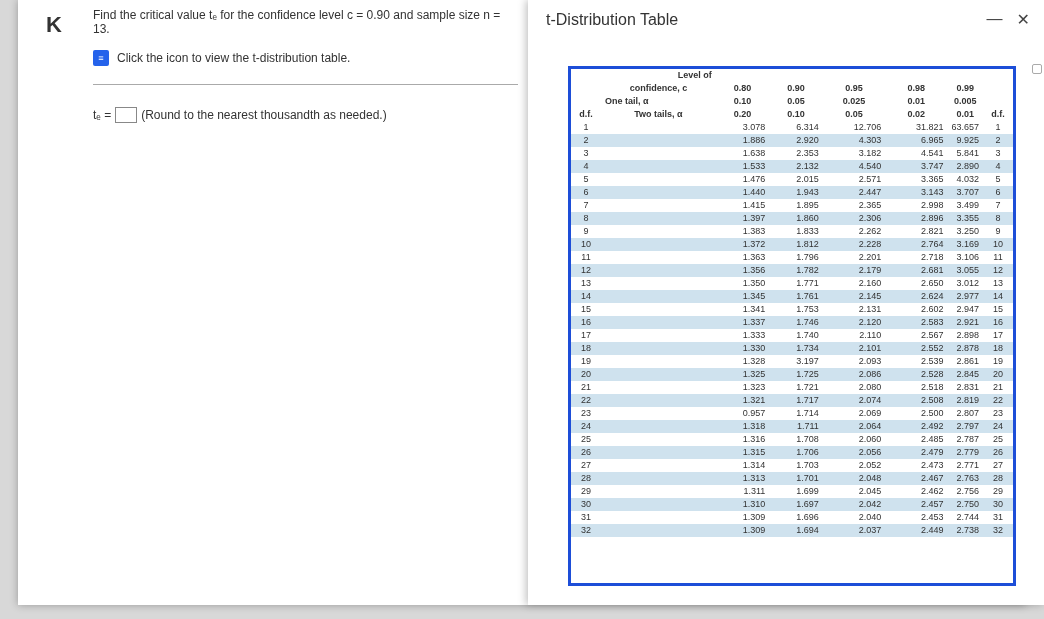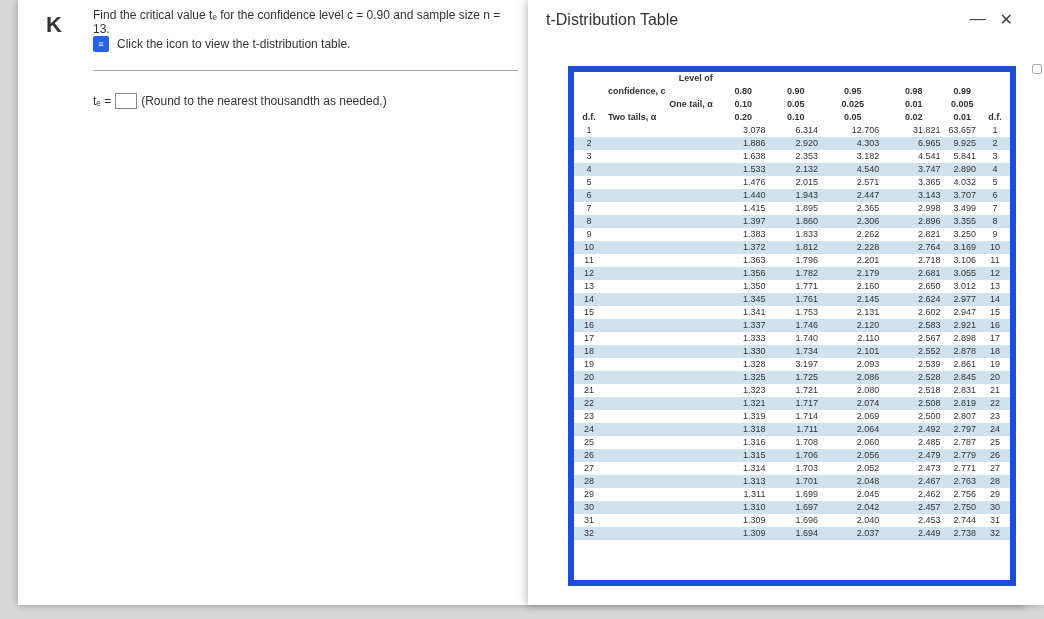--- a/index.html
+++ b/index.html
@@ -1,32 +1,32 @@
 <!DOCTYPE html>
 <html><head>
 <meta charset="utf-8">
 <style>
   * { box-sizing: border-box; margin: 0; padding: 0; }
   html, body { width: 1044px; height: 619px; font-family: Arial, sans-serif; background: #0a0a0a; overflow: hidden; }
   .screen { position: relative; width: 1044px; height: 619px; background: #d8d8d8; }
   .main-content { position: absolute; left: 18px; top: 0; width: 1008px; height: 605px; background: #fff; box-shadow: 0 0 8px rgba(0,0,0,.3); }
   .back-arrow { position: absolute; left: 28px; top: 12px; font-size: 22px; font-weight: bold; color: #333; cursor: pointer; }
   .question-area { position: absolute; left: 75px; top: 8px; width: 425px; font-size: 12px; color: #333; }
-  .question-text { }
+  .question-text { margin-bottom: 14px; }
   .icon-row { display: flex; align-items: center; gap: 8px; margin-bottom: 18px; cursor: pointer; }
   .table-icon { width: 16px; height: 16px; background: #2563eb; border-radius: 2px; display: flex; align-items: center; justify-content: center; color: #fff; font-size: 9px; font-weight: bold; }
   .divider { border-top: 1px solid #aaa; margin: 10px 0 22px 0; }
   .answer-row { display: flex; align-items: center; gap: 4px; font-size: 12px; }
   .answer-box { width: 22px; height: 16px; border: 1px solid #888; background: #fff; }
   .modal { position: absolute; left: 510px; top: 0; width: 516px; height: 605px; background: #fff; box-shadow: -2px 0 8px rgba(0,0,0,.25); }
-  .modal-header { display: flex; align-items: center; justify-content: space-between; padding: 10px 31px 16px 18px; }
+  .modal-header { display: flex; align-items: center; justify-content: space-between; padding: 10px 14px 16px 18px; }
   .modal-title { font-size: 16px; color: #333; }
   .modal-controls { display: flex; gap: 14px; font-size: 16px; color: #444; }
   .modal-controls span { cursor: pointer; }
-  .table-wrap { position: absolute; left: 40px; top: 66px; width: 448px; height: 520px; border: 6px solid #1d4ed8; background: #fff; overflow: hidden; font-size: 9px; color: #333; }
+  .table-wrap { position: absolute; left: 40px; top: 66px; width: 448px; height: 520px; border: 3px solid #1d4ed8; background: #fff; overflow: hidden; font-size: 9px; color: #333; }
   .tab-handle { position: absolute; right: 2px; top: 64px; width: 10px; height: 10px; border: 1px solid #aaa; border-radius: 2px; }
   table { border-collapse: collapse; width: 100%; }
   th, td { padding: 0 4px; text-align: right; font-weight: normal; line-height: 13px; }
   th.lbl, td.lbl { text-align: left; }
   th.df, td.df { text-align: center; width: 30px; }
   .hdr td { font-weight: bold; text-align: center; }
   tr.shade td { background: #cfe2ee; }
 </style>
 </head>
 <body>
@@ -70,41 +70,41 @@
                 <td class="df"></td>
                 <td class="lbl" colspan="1" style="text-align:right">Level of</td>
                 <td></td>
                 <td></td>
                 <td></td>
                 <td></td>
                 <td class="df"></td>
               </tr>
               <tr class="hdr">
                 <td class="df"></td>
-                <td class="lbl" style="text-align:left">confidence, c</td>
+                <td class="lbl" style="text-align:center">confidence, c</td>
                 <td>0.80</td>
                 <td>0.90</td>
                 <td>0.95</td>
                 <td>0.98</td>
                 <td>0.99</td>
                 <td class="df"></td>
               </tr>
               <tr class="hdr">
                 <td class="df"></td>
-                <td class="lbl" style="text-align:right">One tail, α</td>
+                <td class="lbl" style="text-align:left">One tail, α</td>
                 <td>0.10</td>
                 <td>0.05</td>
                 <td>0.025</td>
                 <td>0.01</td>
                 <td>0.005</td>
                 <td class="df"></td>
               </tr>
               <tr class="hdr">
                 <td class="df">d.f.</td>
-                <td class="lbl" style="text-align:left">Two tails, α</td>
+                <td class="lbl" style="text-align:center">Two tails, α</td>
                 <td>0.20</td>
                 <td>0.10</td>
                 <td>0.05</td>
                 <td>0.02</td>
                 <td>0.01</td>
                 <td class="df">d.f.</td>
               </tr>
               <tr class="">
                 <td class="df">1</td>
                 <td></td>
@@ -321,21 +321,21 @@
                 <td>1.321</td>
                 <td>1.717</td>
                 <td>2.074</td>
                 <td>2.508</td>
                 <td>2.819</td>
                 <td class="df">22</td>
               </tr>
               <tr class="">
                 <td class="df">23</td>
                 <td></td>
-                <td>1.319</td>
+                <td>0.957</td>
                 <td>1.714</td>
                 <td>2.069</td>
                 <td>2.500</td>
                 <td>2.807</td>
                 <td class="df">23</td>
               </tr>
               <tr class="shade">
                 <td class="df">24</td>
                 <td></td>
                 <td>1.318</td>

